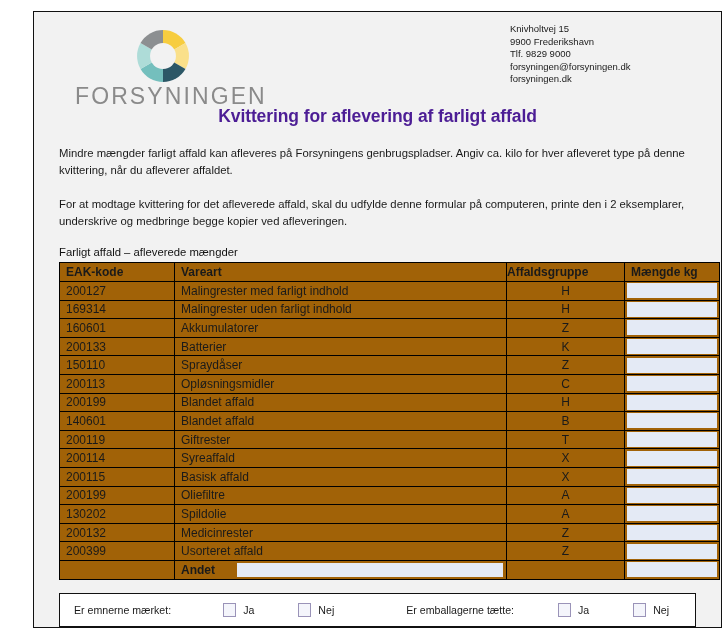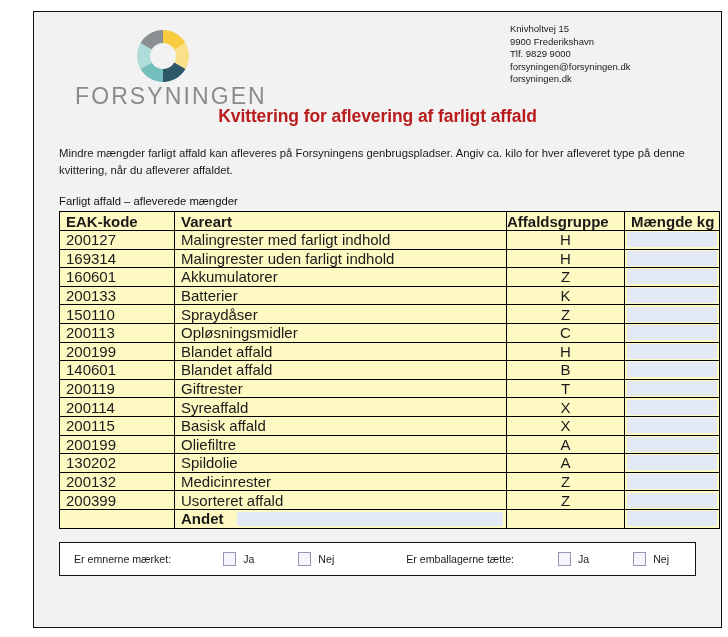--- a/index.html
+++ b/index.html
@@ -67,21 +67,21 @@
 
   
   .content {
     padding: 0 25px;
   }
 
   .doc-title {
     text-align: center;
     font-size: 17.5px;
     font-weight: bold;
-    color: #b91c1c;
+    color: #4c1d95;
     margin: 14px 0 0 0;
     letter-spacing: -0.1px;
   }
 
   .para {
     font-size: 11.3px;
     line-height: 16.5px;
     color: #1a1a1a;
     margin: 18px 0 0 0;
   }
@@ -92,23 +92,23 @@
     font-weight: normal;
     color: #111111;
     margin: 17px 0 4px 0;
   }
 
   
   table.waste {
     border-collapse: collapse;
     width: 100%;
     table-layout: fixed;
-    font-size: 15px;
+    font-size: 12px;
     color: #1a1a1a;
-    background: #fef9c3;
+    background: #a16207;
   }
   table.waste th,
   table.waste td {
     border: 1px solid #000000;
     padding: 0;
     height: 18.6px;
     vertical-align: middle;
     box-sizing: border-box;
   }
   table.waste th {
@@ -216,20 +216,21 @@
       <div>forsyningen@forsyningen.dk</div>
       <div>forsyningen.dk</div>
     </div>
   </div>
 
   <div class="content">
 
     <h1 class="doc-title">Kvittering for aflevering af farligt affald</h1>
 
     <p class="para">Mindre mængder farligt affald kan afleveres på Forsyningens genbrugspladser. Angiv ca. kilo for hver afleveret type på denne kvittering, når du afleverer affaldet.</p>
+    <p class="para second">For at modtage kvittering for det afleverede affald, skal du udfylde denne formular på computeren, printe den i 2 eksemplarer, underskrive og medbringe begge kopier ved afleveringen.</p>
 
     <div class="section-title">Farligt affald – afleverede mængder</div>
 
     <table class="waste">
       <thead>
         <tr>
           <th class="c-code">EAK-kode</th>
           <th class="c-item">Vareart</th>
           <th class="c-group">Affaldsgruppe</th>
           <th class="c-amount">Mængde kg</th>

